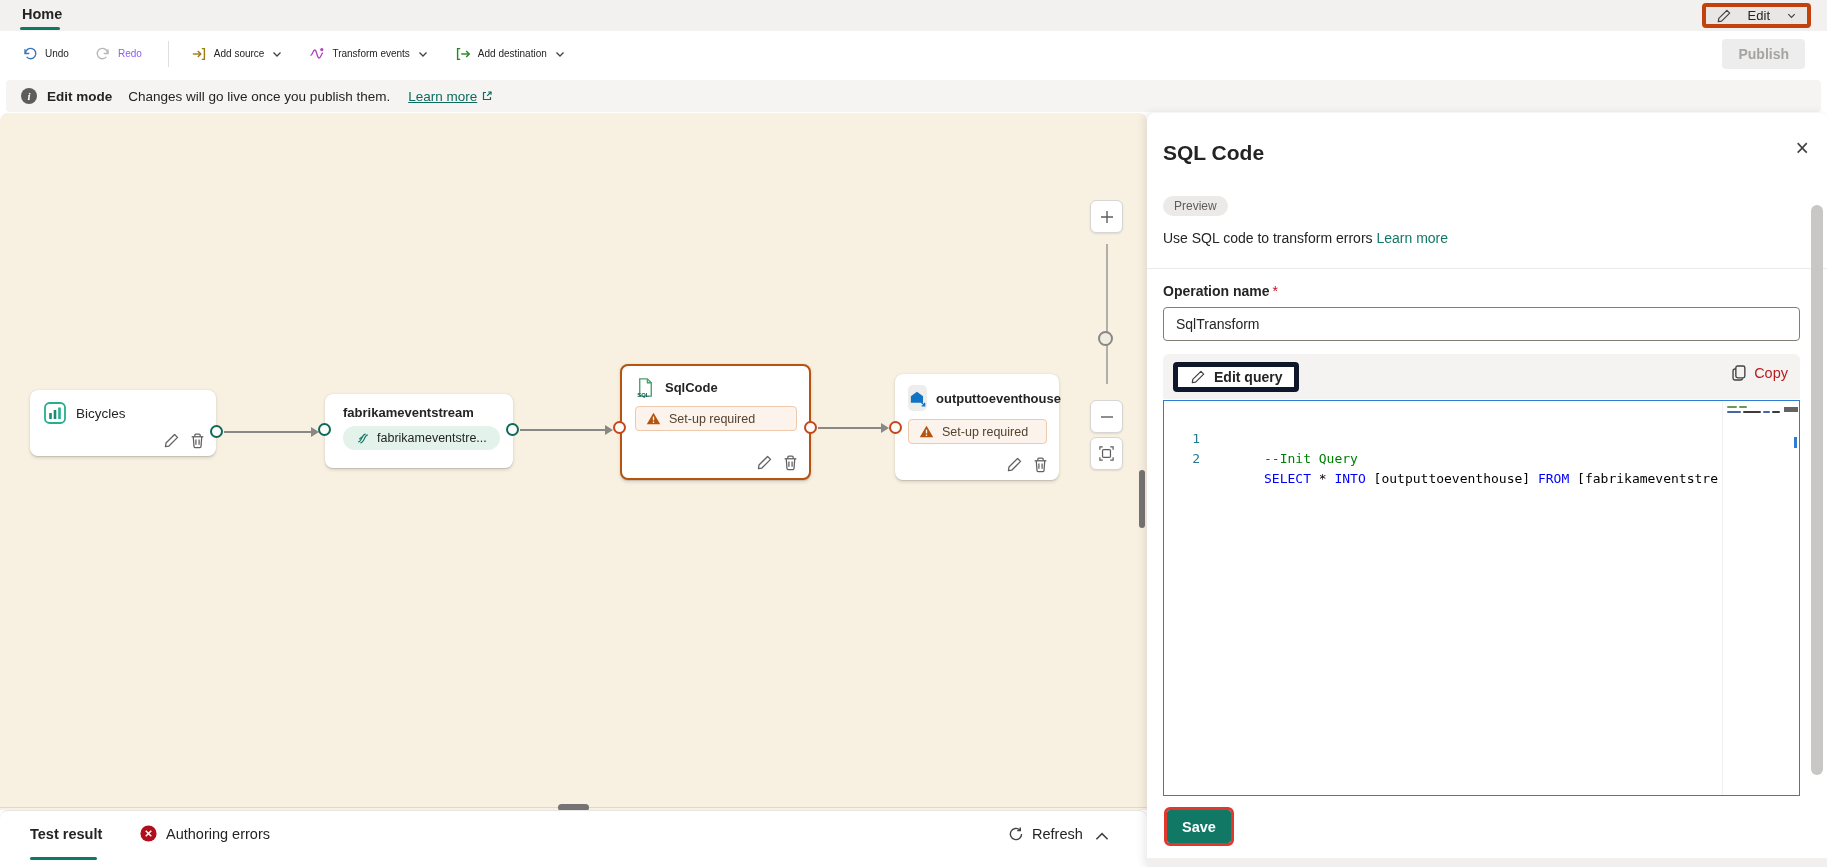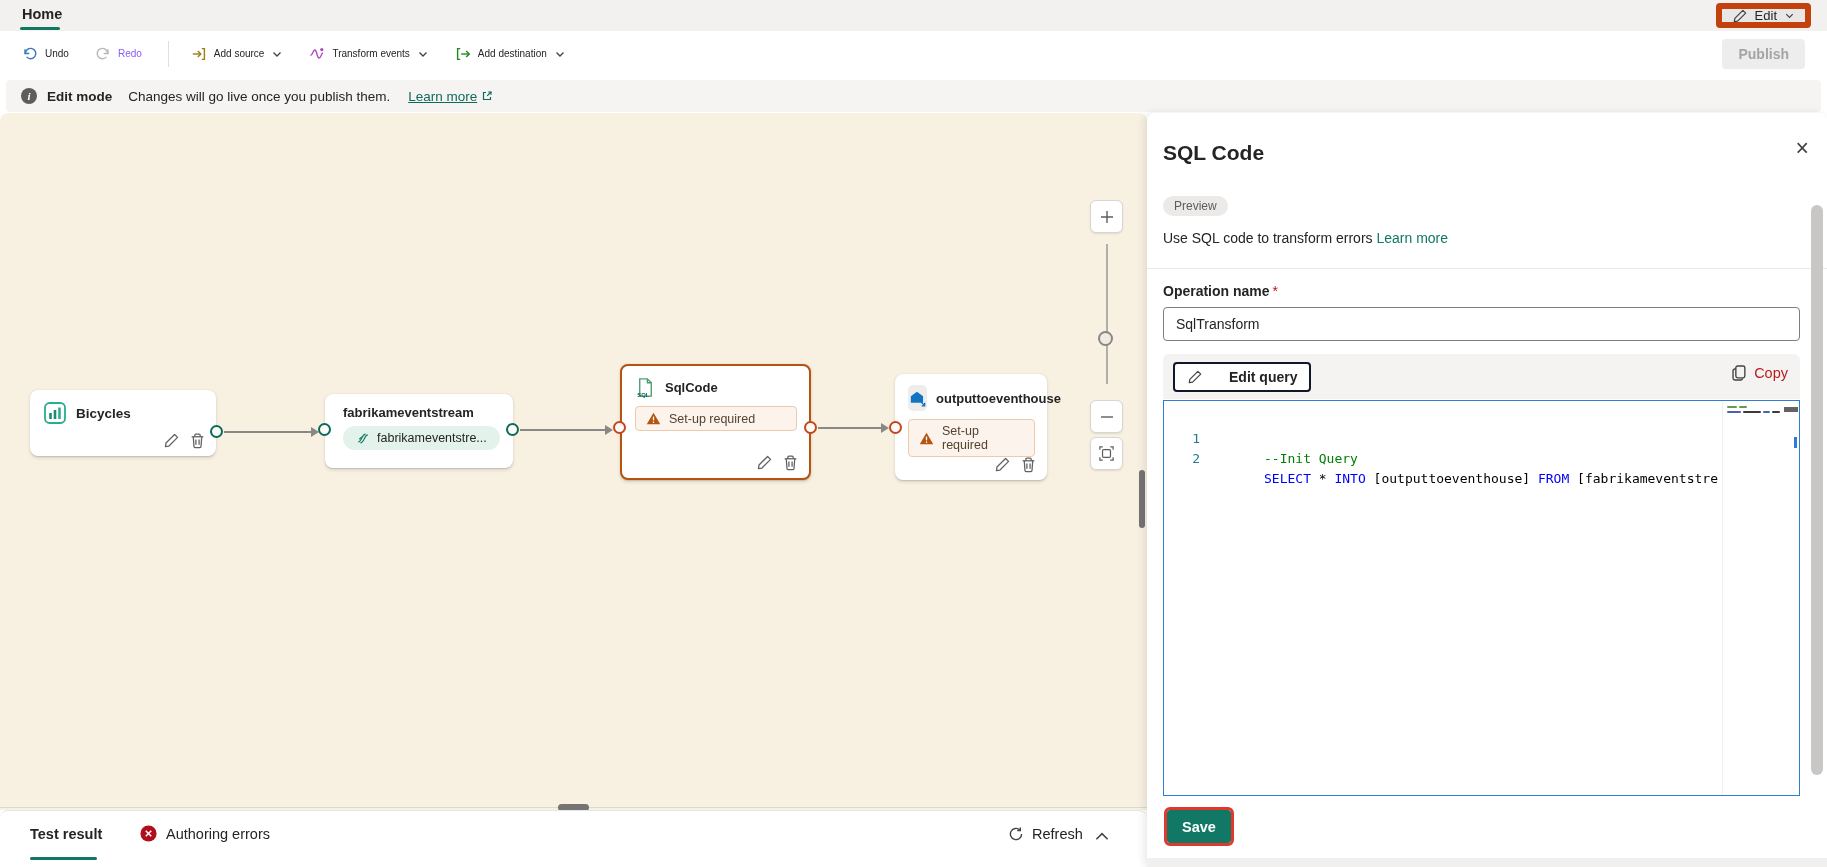--- a/index.html
+++ b/index.html
@@ -7,22 +7,22 @@
   body {
     font-family:"Liberation Sans", sans-serif;
     background:#ffffff; color:#242424; position:relative; overflow:hidden;
     font-size:14px;
   }
 
   
   .tabbar { position:absolute; left:0; top:0; width:1827px; height:31px; background:#f2f1f0; }
   .home-tab { position:absolute; left:22px; top:6px; font-size:14.5px; font-weight:bold; color:#242424; cursor:pointer; }
   .home-underline { position:absolute; left:20px; top:27px; width:40px; height:3px; background:#117865; border-radius:2px; }
-  .edit-btn { position:absolute; right:16px; top:3px; height:25px; display:flex; align-items:center; gap:7px;
-    background:#e8e7e6; border:6px solid #c2410c; border-radius:4px; padding:0 10px; font-size:13px; color:#242424; cursor:pointer; }
+  .edit-btn { position:absolute; right:16px; top:3px; height:25px; display:flex; align-items:center; gap:16px;
+    background:#e8e7e6; border:4px solid #c2410c; border-radius:4px; padding:0 10px; font-size:13px; color:#242424; cursor:pointer; }
 
   
   .ribbon { position:absolute; left:6px; top:32px; width:1815px; height:43px; background:#ffffff;
     border-radius:8px 8px 0 0; display:flex; align-items:center; padding-left:16px; }
   .tb-item { display:flex; align-items:center; gap:7px; font-size:10px; color:#242424; margin-right:26px; cursor:pointer; white-space:nowrap; }
   .tb-item.disabled { color:#8b5cf6; cursor:default; }
   .tb-divider { width:1px; height:26px; background:#e1dfdd; margin:0 22px 0 0; }
   .publish-btn { position:absolute; right:16px; top:7px; height:30px; background:#ededed; color:#a6a4a2;
     font-weight:bold; font-size:14px; padding:0 16px; border:none; border-radius:4px; }
 
@@ -33,21 +33,21 @@
     display:flex; align-items:center; justify-content:center; font-family:"Liberation Serif", serif; font-style:italic; flex:0 0 auto; }
   .banner .bold { font-weight:bold; margin-right:6px; }
   .banner-link { color:#0e6b5c; text-decoration:underline; display:inline-flex; align-items:center; gap:4px; margin-left:8px; cursor:pointer; }
 
   
   .canvas { position:absolute; left:0; top:113px; width:1147px; height:697px; background:#f8f1e2; border-radius:8px 8px 0 0; overflow:hidden; }
   .node { position:absolute; background:#fff; border-radius:8px; box-shadow:0 1.6px 3.6px rgba(0,0,0,.13), 0 .3px .9px rgba(0,0,0,.11); }
   .node.selected { border:2px solid #b5530f; }
   .node-head { display:flex; align-items:center; gap:9px; padding:11px 12px 6px 13px; }
   .node-title { font-size:13px; font-weight:bold; color:#242424; }
-  .node-title.light { font-weight:bold; font-size:13.5px; }
+  .node-title.light { font-weight:normal; font-size:13.5px; }
   .warn-pill { margin:2px 12px 0 13px; display:flex; align-items:center; gap:8px; background:#fcf4ec;
     border:1px solid #efc9ab; border-radius:4px; padding:4px 10px; font-size:12.5px; color:#55422f; }
   .node-actions { position:absolute; right:10px; bottom:7px; display:flex; gap:9px; }
   .node-actions .act { width:17px; height:17px; cursor:pointer; }
   .stream-pill { margin:6px 0 0 18px; display:inline-flex; align-items:center; gap:7px; background:#e3f3ec;
     border-radius:13px; padding:5px 13px; font-size:12.5px; color:#242424; }
   .port { position:absolute; width:13px; height:13px; border-radius:50%; background:#fcfbf8; border:2.2px solid #0d6a5b; }
   .port.orange { border-color:#c4471c; }
   .edge { position:absolute; height:1.6px; background:#8a8886; }
   .edge::after { content:""; position:absolute; right:-7px; top:-4.2px; border-left:8px solid #8a8886;
@@ -80,22 +80,22 @@
   .preview-badge { position:absolute; left:16px; top:83px; background:#ebeae9; color:#5f5d5b; font-size:12px;
     padding:3px 11px; border-radius:11px; }
   .panel-desc { position:absolute; left:16px; top:117px; font-size:14px; color:#242424; }
   .panel-desc a { color:#117865; text-decoration:none; cursor:pointer; }
   .panel-divider { position:absolute; left:0; top:155px; width:680px; height:1px; background:#eceae8; }
   .op-label { position:absolute; left:16px; top:170px; font-size:14px; font-weight:bold; }
   .op-label .req { color:#c50f1f; margin-left:3px; font-weight:normal; }
   .op-input { position:absolute; left:16px; top:194px; width:637px; height:34px; border:1px solid #857c74;
     border-radius:4px; padding:0 12px; font-size:14px; color:#242424; font-family:"Liberation Sans", sans-serif; background:#fff; }
   .editor-toolbar { position:absolute; left:16px; top:241px; width:637px; height:45px; background:#f4f3f2; border-radius:6px 6px 0 0; }
-  .editquery-btn { position:absolute; left:10px; top:8px; height:30px; display:flex; align-items:center; gap:26px;
-    background:#fff; border:2px solid #0f172a; border-radius:4px; padding:0 12px; font-size:14px; font-weight:bold; cursor:pointer; }
+  .editquery-btn { position:absolute; left:10px; top:8px; height:30px; display:flex; align-items:center; gap:8px;
+    background:#fff; border:5px solid #0f172a; border-radius:4px; padding:0 12px; font-size:14px; font-weight:bold; cursor:pointer; }
   .copy-btn { position:absolute; right:12px; top:10px; display:flex; align-items:center; gap:6px; font-size:14.5px; color:#b91c1c; cursor:pointer; }
   .code-editor { position:absolute; left:16px; top:287px; width:637px; height:396px; background:#fff;
     border:1px solid #2e7cd6; font-family:"DejaVu Sans Mono", monospace; font-size:13px; overflow:hidden; }
   .code-line { position:absolute; left:0; width:100%; height:20px; white-space:pre; line-height:20px; }
   .ln { position:absolute; left:0; width:36px; text-align:right; color:#237893; }
   .code-text { position:absolute; left:52px; color:#000;margin-left:48px; }
   .tok-kw { color:#0000ff; }
   .tok-comment { color:#008000; }
   .minimap { position:absolute; right:17px; top:0; width:60px; height:100%; background:#fff; border-left:1px solid #f0f0f0; }
   .mm-seg { position:absolute; height:2.4px; border-radius:1px; }
@@ -292,21 +292,21 @@
         <svg viewBox="0 0 16 16" fill="none" stroke="#616161" stroke-width="1.2">
             <path d="M2.5 4.5 h11"></path>
             <path d="M5.5 4.5 v-1.6 a1 1 0 0 1 1 -1 h3 a1 1 0 0 1 1 1 v1.6"></path>
             <path d="M4 4.5 l.7 9.2 a1 1 0 0 0 1 .9 h4.6 a1 1 0 0 0 1 -.9 l.7 -9.2"></path>
             <path d="M6.5 7 v5 M9.5 7 v5"></path>
           </svg>
       </span>
     </div>
   </div>
 
-  <div class="node" style="left:895px; top:261px; width:152px; height:106px;">
+  <div class="node" style="left:895px; top:261px; width:164px; height:106px;">
     <div class="node-head">
       <span style="width:26px;height:26px;background:#ededec;border-radius:5px;display:flex;align-items:center;justify-content:center;">
         <svg width="19" height="19" viewBox="0 0 24 24" fill="none">
             <path d="M11.3 3.5 L19 9 V17.5 H3.6 V9 Z" fill="#1173c4"></path>
             <path d="M16.5 16.5 l4.5 4.5 M21 17.5 v3.8 h-3.8" stroke="#1173c4" stroke-width="1.7"></path>
           </svg>
       </span>
       <span class="node-title">outputtoeventhouse</span>
     </div>
     <div class="warn-pill">

